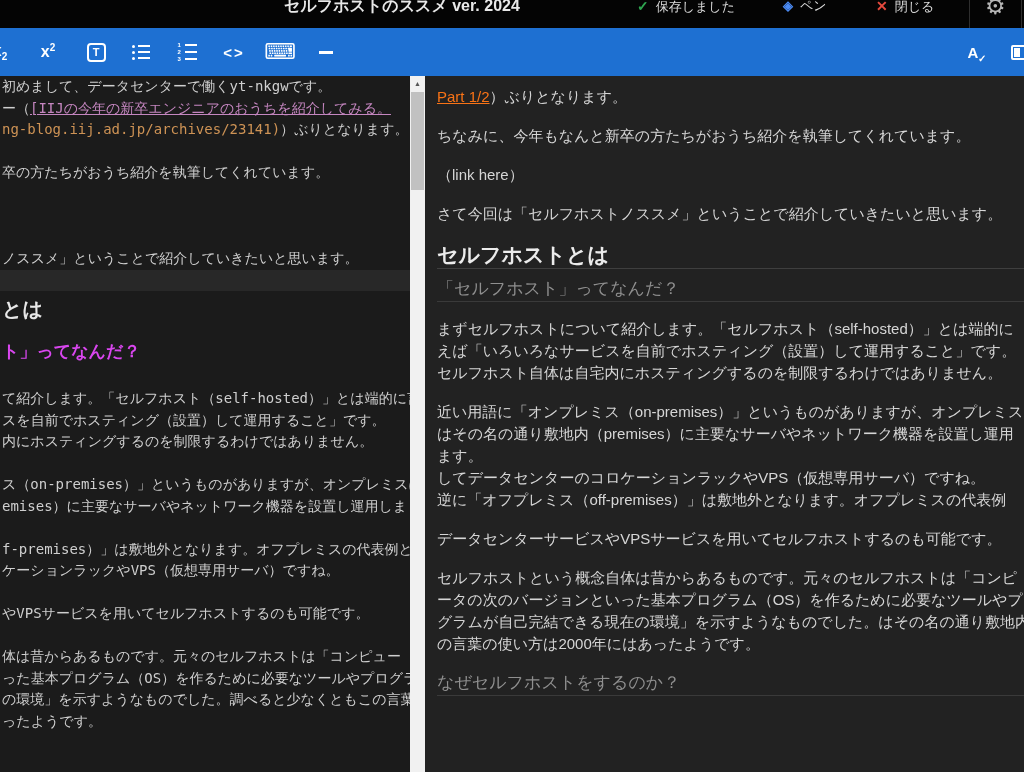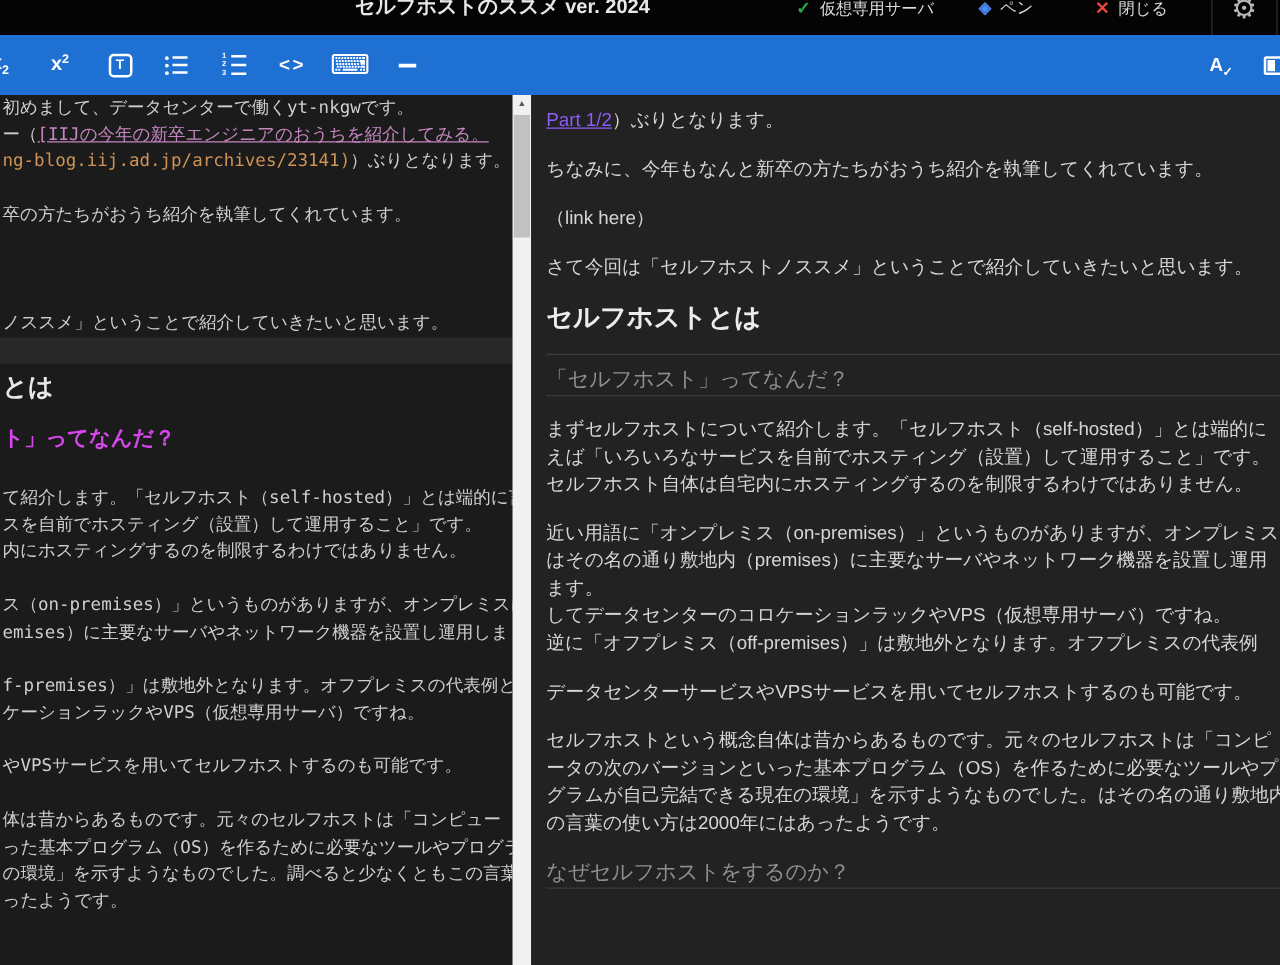--- a/index.html
+++ b/index.html
@@ -49,32 +49,32 @@
 
   
   .vsb { position:absolute; left:410px; top:76px; width:15px; bottom:0; background:#f1f1f1; }
   .vsb-up { height:15px; display:flex; align-items:center; justify-content:center; font-size:7px; color:#555; cursor:default; }
   .vsb-thumb { position:absolute; left:1px; top:16px; width:13px; height:98px; background:#c1c1c1; cursor:default; }
 
   
   .preview { position:absolute; left:425px; top:76px; right:0; bottom:0; background:#222222; overflow:hidden; padding:10px 0 0 12px; }
   .pv-p { margin-bottom:17px; }
   .pv-line { height:22px; line-height:22px; font-size:15px; color:#d6d6d6; white-space:nowrap; }
-  .pv-h2 { font-size:21px; font-weight:700; color:#ececec; line-height:26px; padding-bottom:15px; border-bottom:1px solid #3f3f3f; margin-bottom:9px; white-space:nowrap; }
+  .pv-h2 { font-size:21px; font-weight:700; color:#ececec; line-height:26px; padding-bottom:0; border-bottom:1px solid #3f3f3f; margin-bottom:9px; white-space:nowrap; }
   .pv-h3 { font-size:17px; font-weight:500; color:#8f8f8f; line-height:22px; padding-bottom:1px; border-bottom:1px solid #3a3a3a; margin-bottom:16px; white-space:nowrap; }
-  .pv-link { color:#8b5cf6; text-decoration:underline; }
+  .pv-link { color:#f97316; text-decoration:underline; }
 </style>
 </head>
 <body>
 
 <div class="titlebar">
   <div class="tb-inner">
     <div class="tb-title">セルフホストのススメ ver. 2024</div>
     <div class="tb-btn" style="left:637px">
-      <span class="tb-ic ic-save">✓</span><span>仮想専用サーバ</span>
+      <span class="tb-ic ic-save">✓</span><span>保存しました</span>
     </div>
     <div class="tb-btn" style="left:783px">
       <span class="tb-ic ic-pen">◈</span><span>ペン</span>
     </div>
     <div class="tb-btn" style="left:876px">
       <span class="tb-ic ic-close">✕</span><span>閉じる</span>
     </div>
     <div class="tb-gear">⚙</div>
   </div>
   <div class="tb-sep" style="left:969px"></div>

